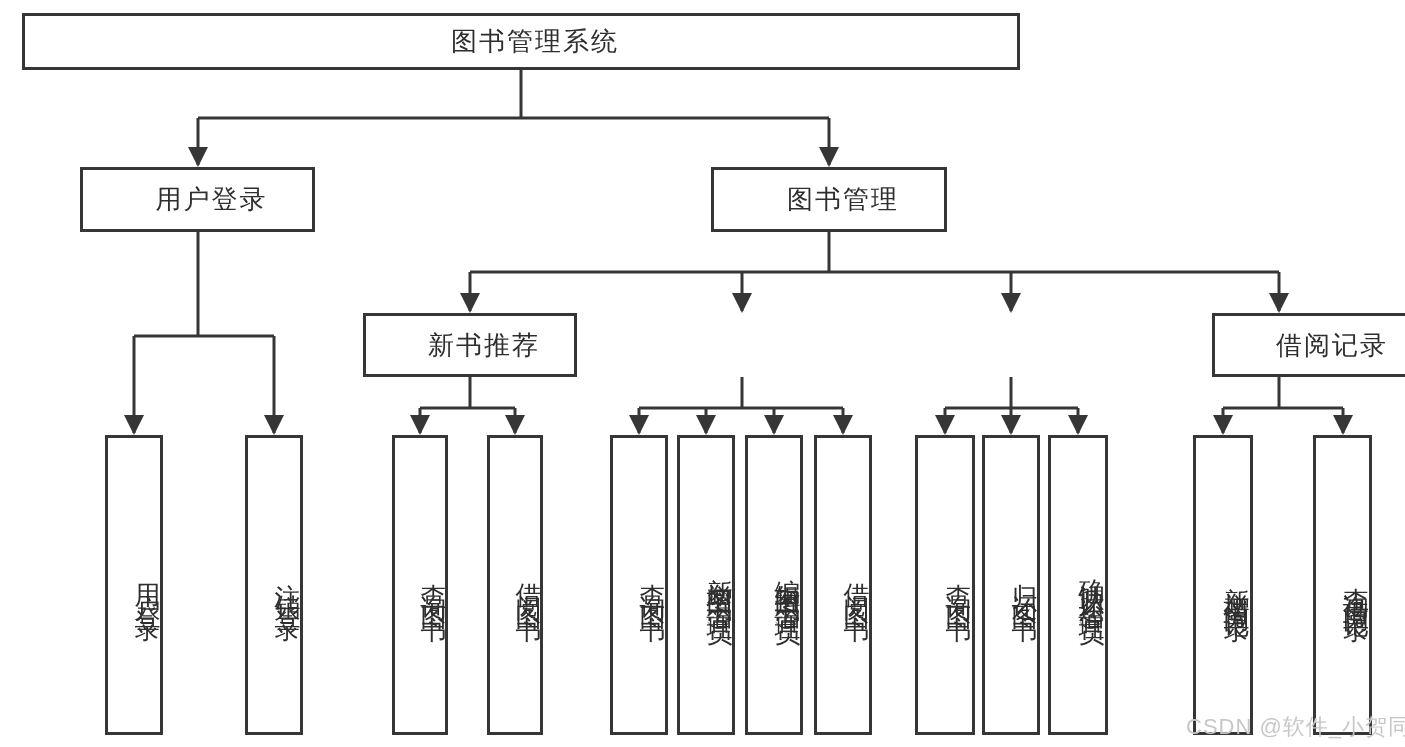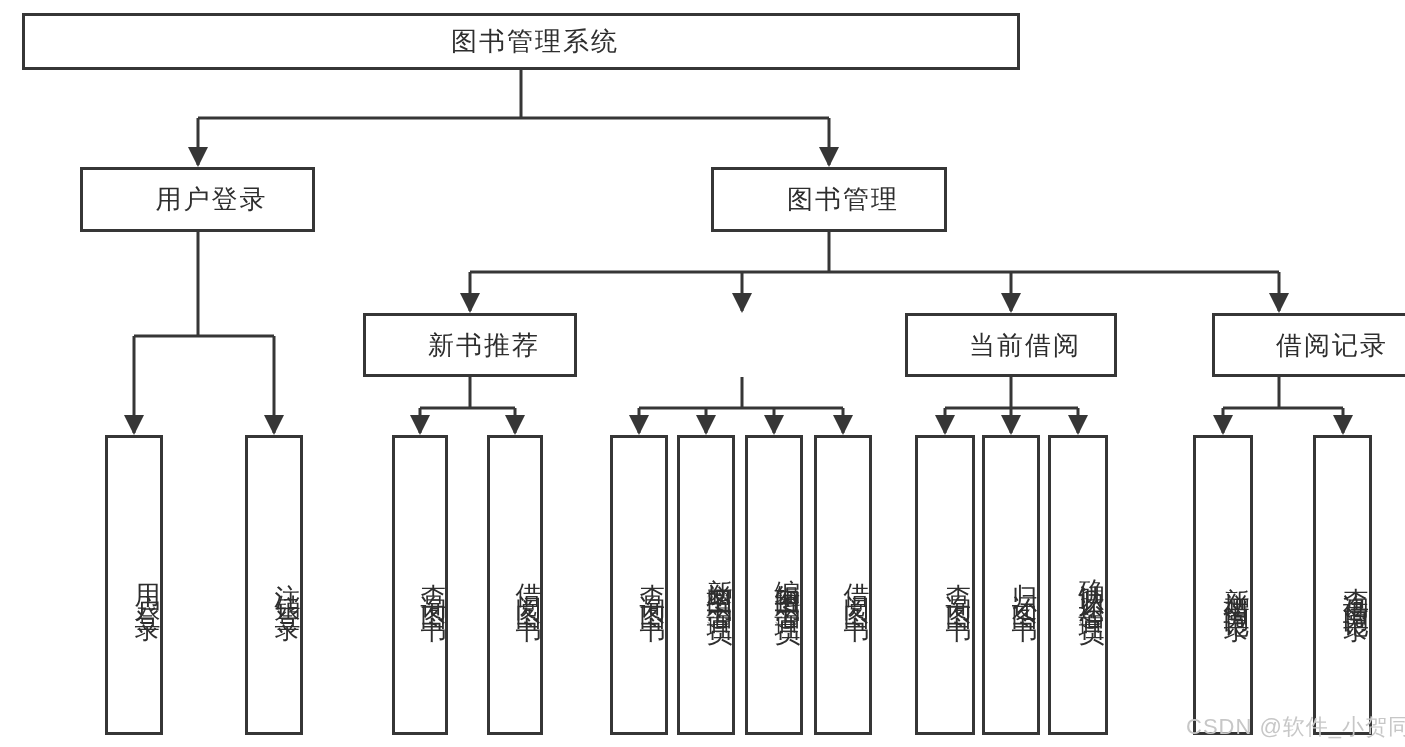--- a/index.html
+++ b/index.html
@@ -128,23 +128,20 @@
   <div class="box" style="left:80px; top:167px; width:235px; height:65px;">
     <span>用户登录</span>
   </div>
   <div class="box" style="left:711px; top:167px; width:236px; height:65px;">
     <span>图书管理</span>
   </div>
 
   <div class="box" style="left:363px; top:313px; width:214px; height:64px;">
     <span>新书推荐</span>
   </div>
-  <div class="box" style="left:905px; top:313px; width:212px; height:64px;">
-    <span>当前借阅</span>
-  </div>
   <div class="box" style="left:1173px; top:313px; width:212px; height:64px;margin-left:39px;">
     <span>借阅记录</span>
   </div>
 
   <div class="box" style="left:105px; top:435px; width:58px; height:300px;">
     <span class="vtext wide">用户登录</span>
   </div>
   <div class="box" style="left:245px; top:435px; width:58px; height:300px;">
     <span class="vtext wide">注销登录</span>
   </div>

